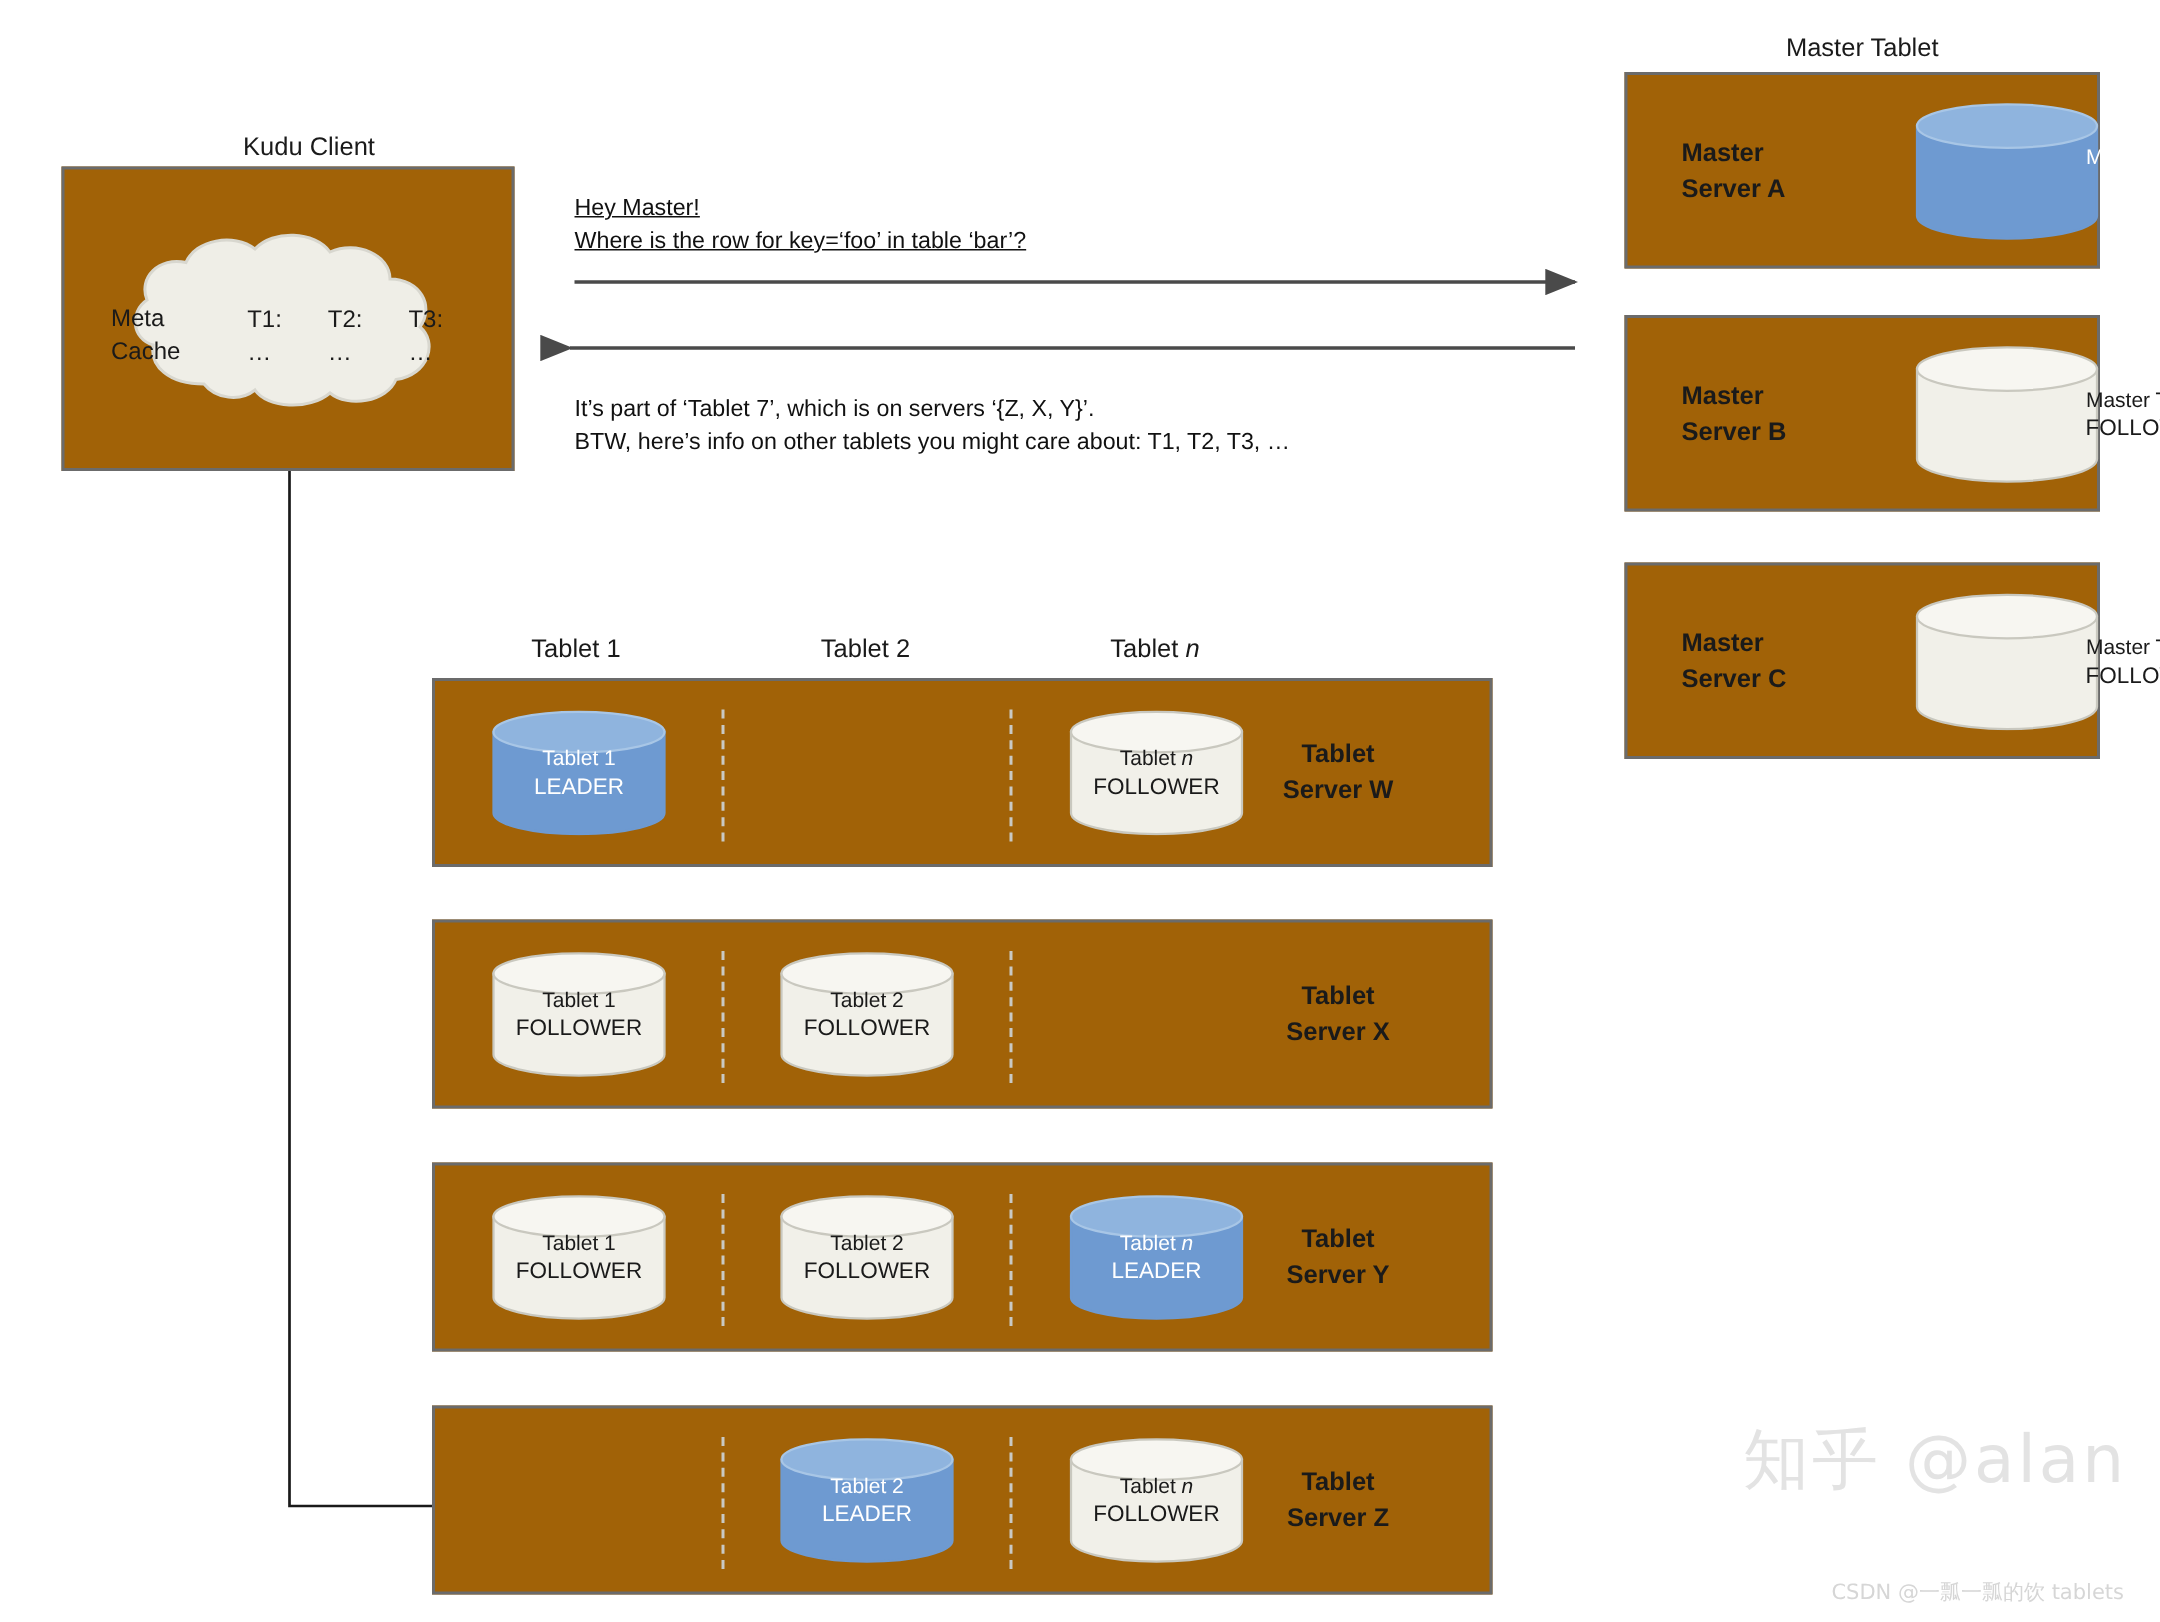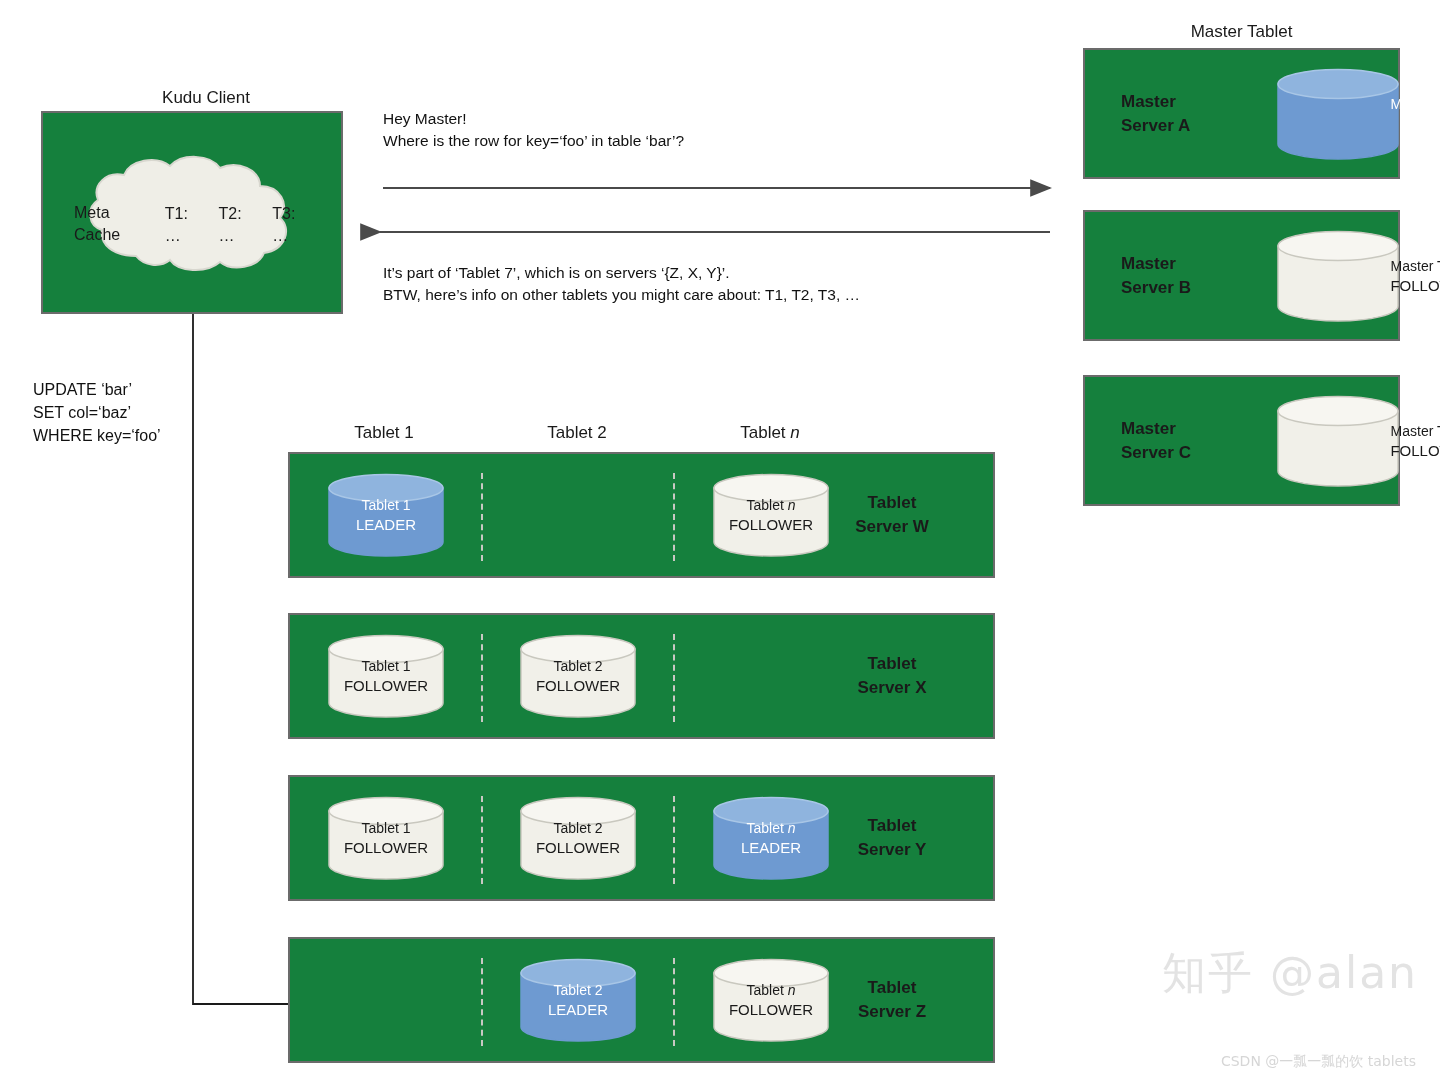--- a/index.html
+++ b/index.html
@@ -8,21 +8,21 @@
     font-family:"Liberation Sans","DejaVu Sans",sans-serif;
     color:#1a1a1a;
     -webkit-font-smoothing:antialiased;
   }
   .stage{position:absolute;inset:0;}
 
   
   .box{
     position:absolute;
     border:2px solid #6b6b6b;
-    background:#15803d;
+    background:#a16207;
     box-sizing:border-box;
   }
   .caption{
     position:absolute;
     font-size:17px;
     color:#1a1a1a;
     white-space:nowrap;
     text-align:center;
   }
 
@@ -45,21 +45,21 @@
   .cloud-text .cache-line{align-self:center;margin-left:16px;}
 
   
   .msg{
     position:absolute;
     font-size:15.5px;
     line-height:22px;
     color:#111;
     white-space:pre;
   }
-  #msg-request{left:383px;top:108px;}
+  #msg-request{left:383px;top:128px;text-decoration:underline;}
   #msg-response{left:383px;top:262px;}
 
   
   #sql-text{
     position:absolute;left:33px;top:378px;
     font-size:16px;line-height:23px;white-space:pre;color:#111;
   }
 
   
   .connector{position:absolute;left:0;top:0;width:1440px;height:1081px;pointer-events:none;}
@@ -178,23 +178,20 @@
       <span class="cache-line">T2: …</span>
       <span class="cache-line">T3: …</span>
     </div>
   </div>
 
   <div class="msg" id="msg-request">Hey Master!
 Where is the row for key=‘foo’ in table ‘bar’?</div>
   <div class="msg" id="msg-response">It’s part of ‘Tablet 7’, which is on servers ‘{Z, X, Y}’.
 BTW, here’s info on other tablets you might care about: T1, T2, T3, …</div>
 
-  <div id="sql-text">UPDATE ‘bar’
-SET col=‘baz’
-WHERE key=‘foo’</div>
 
   <div class="caption" id="master-tablet-title">Master Tablet</div>
 
   <div class="box master-box" id="master-server-a-box">
     <div class="master-label">Master
 Server A</div>
     <div class="master-cyl cyl cyl-leader">
       <svg width="124" height="92" viewBox="0 0 124 92">
         <path d="M2,16 L2,76 A60,15 0 0 0 122,76 L122,16 Z" fill="#6e9ad1" stroke="#6e9ad1" stroke-width="1.5"></path>
         <ellipse cx="62" cy="16" rx="60" ry="14.5" fill="#8fb4de" stroke="#a8c6e6" stroke-width="1.5"></ellipse>

